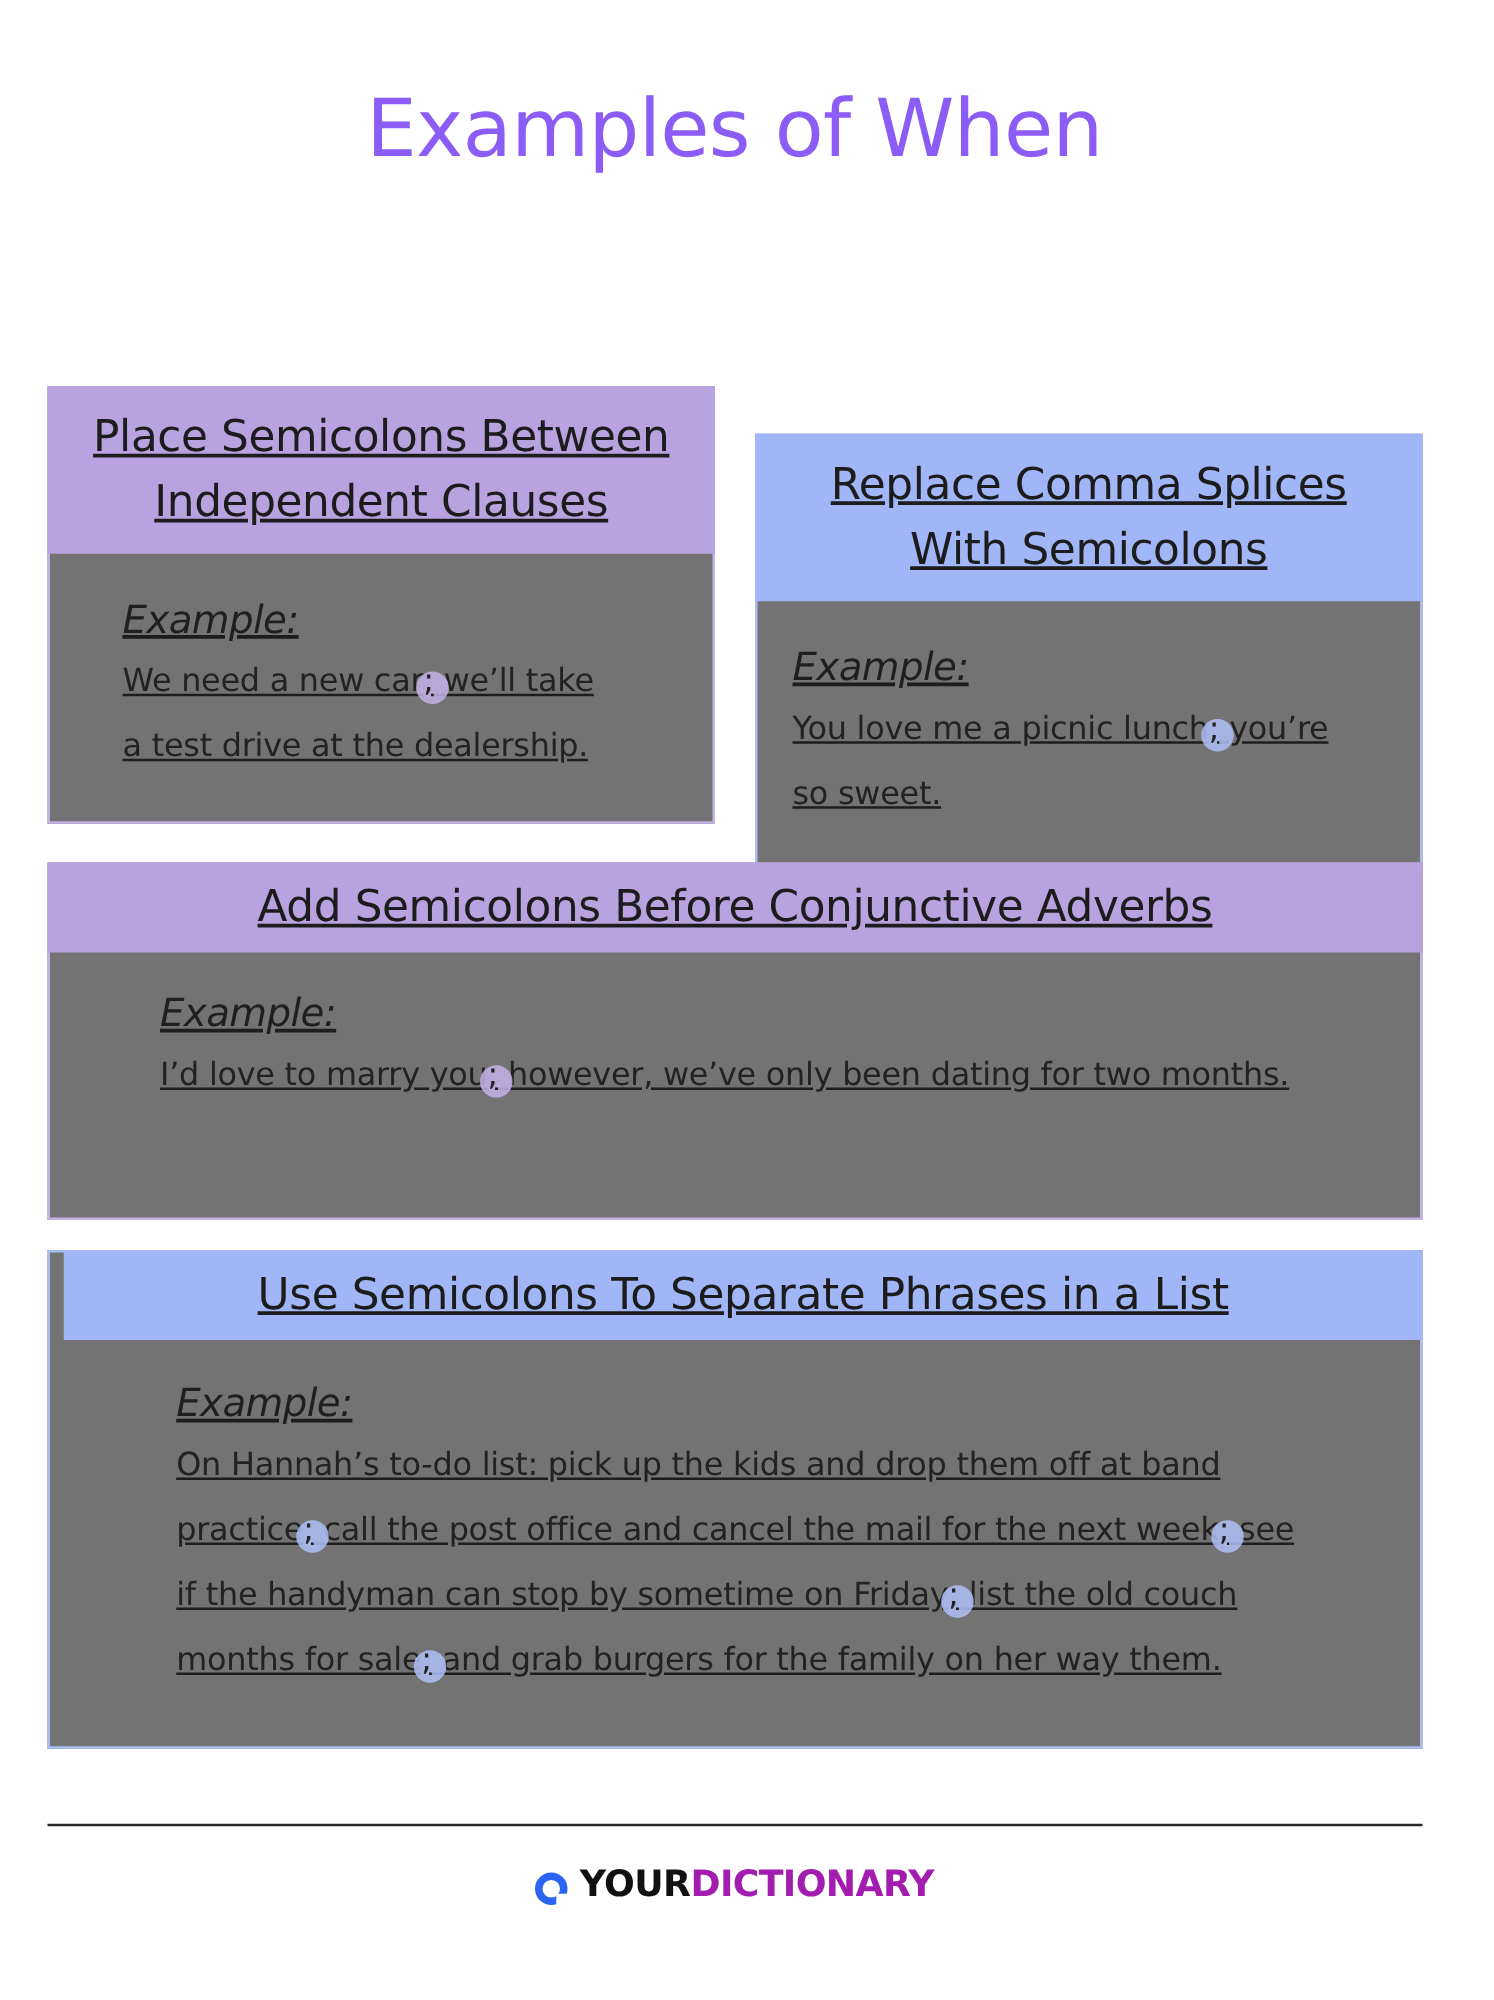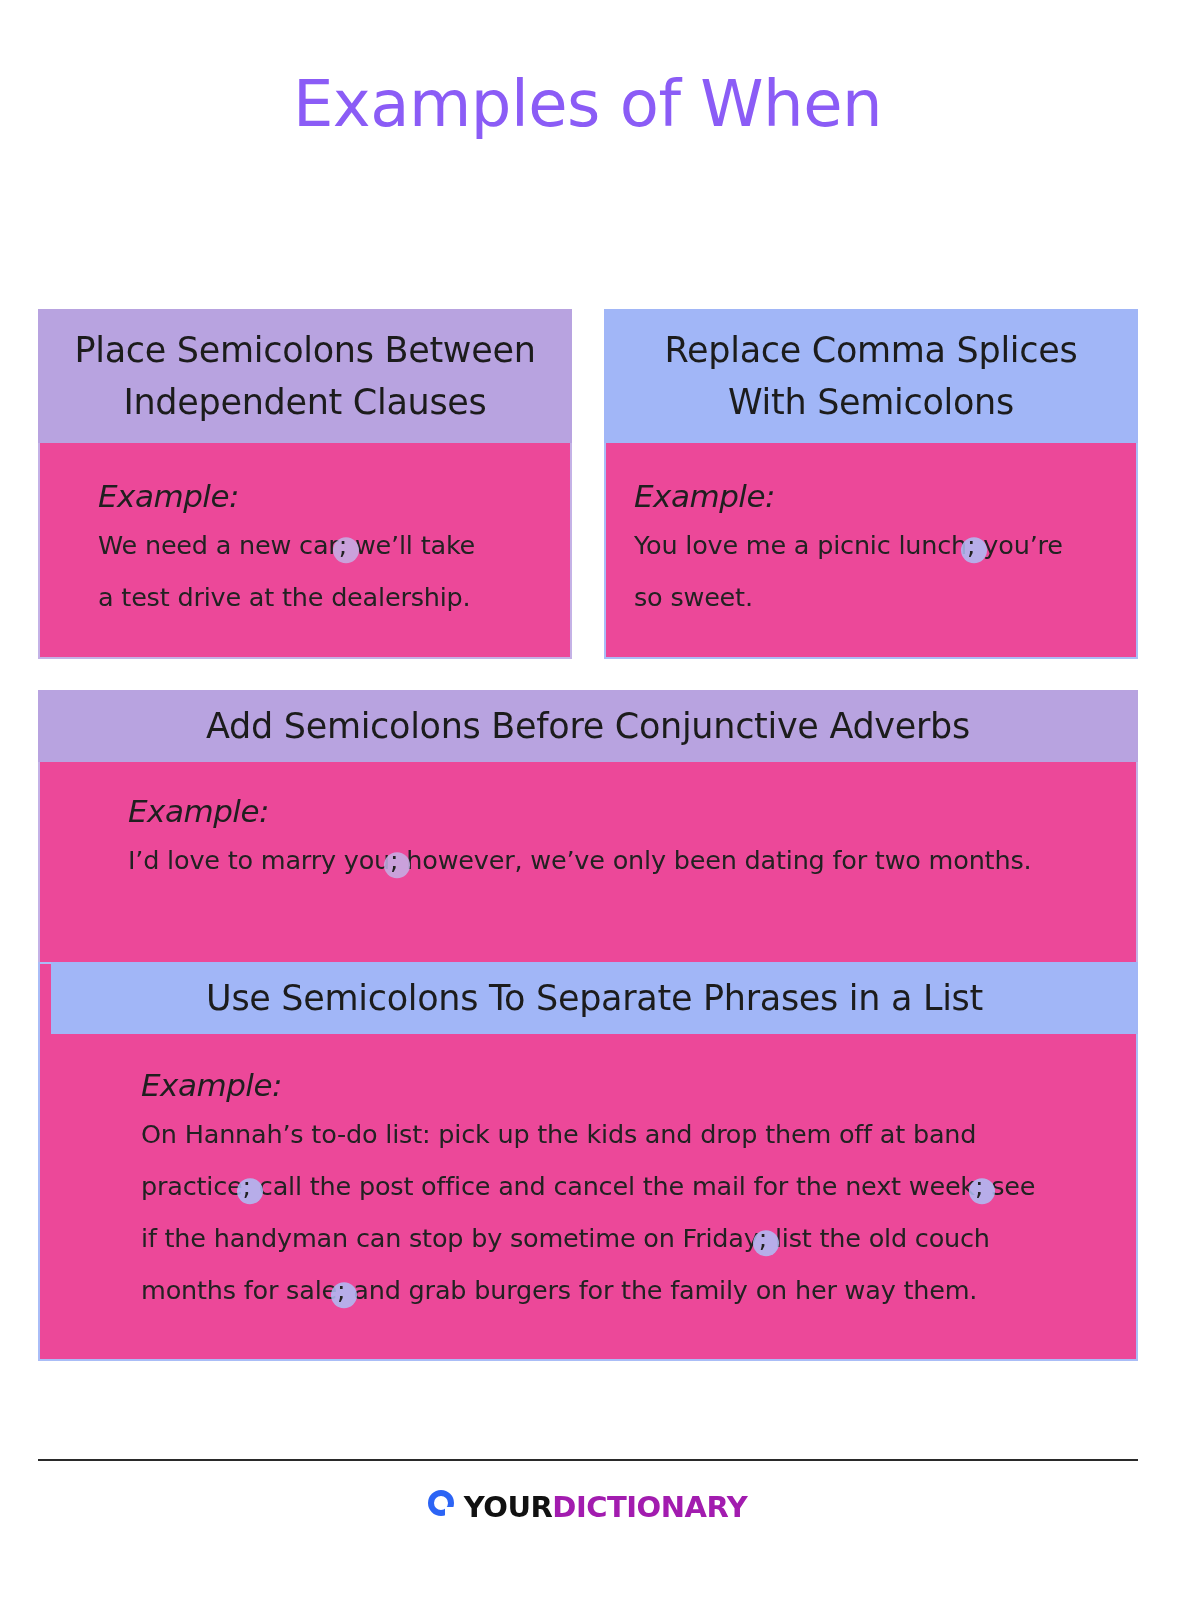--- a/index.html
+++ b/index.html
@@ -6,23 +6,23 @@
   body {
     width: 1195px; height: 1600px; background: #ffffff; position: relative;
     font-family: "DejaVu Sans", sans-serif; color: #1d1d1d; overflow: hidden;
   }
   .title {
     position: absolute; left: 0; top: 58px; width: 1175px; text-align: center;
     font-size: 64px; line-height: 92px; font-weight: 400; letter-spacing: -0.5px;
     color: #8b5cf6;
   }
   .title .line { display: block; }
-  .card { position: absolute; box-sizing: border-box; background: #ec4899; }
+  .card { position: absolute; box-sizing: border-box; background: #737373; text-decoration: underline; }
   .card.purple { border: 2px solid #c4b2e6; }
-  .card.blue { border: 2px solid #aabdf7; }
+  .card.blue { border: 2px solid #aabdf7; margin-top: 38px; }
   .card .head {
     display: flex; align-items: center; justify-content: center; text-align: center;
     font-size: 35px; line-height: 52px; color: #1c1c1c; letter-spacing: -0.3px;
     margin: -2px -2px 0 -2px;
   }
   .card.purple .head { background: #b8a3e0; }
   .card.blue .head { background: #a1b6f7; }
   .card .body { position: relative; }
   .ex-label { font-style: italic; font-size: 31px; color: #1f1f1f; letter-spacing: -0.5px; }
   .ex-text { font-size: 25.5px; line-height: 52px; color: #222; letter-spacing: -0.2px; }
@@ -44,21 +44,21 @@
   #card3 { left: 38px; top: 690px; width: 1100px; height: 286px; }
   #card3 .head { height: 72px; }
   #card3 .body { padding: 26px 0 0 88px; }
   #card4 { left: 38px; top: 962px; width: 1100px; height: 399px; padding-left: 13px; }
   #card4 .head { height: 72px; }
   #card4 .body { padding: 28px 0 0 88px; }
   .ex-label { display: block; height: 46px; line-height: 46px; }
 
   .footer-line { position: absolute; left: 38px; top: 1459px; width: 1100px; height: 2px; background: #2a2a2a; }
   .logo {
-    position: absolute; left: 0; top: 1490px; width: 1175px; display: flex; justify-content: center; align-items: flex-start;
+    position: absolute; left: 0; top: 1490px; width: 1175px; display: flex; justify-content: center; align-items: flex-end;
     font-family: "DejaVu Sans", sans-serif; font-weight: 700; font-size: 29px; letter-spacing: -0.5px;
   }
   .logo .ring { width: 26px; height: 26px; border-radius: 50%; border: 6px solid #2c64f5; box-sizing: border-box; margin-right: 10px; position: relative; }
   .logo .ring::after { content: ""; position: absolute; right: -6px; bottom: -6px; width: 9px; height: 9px; background: #fff; }
   .logo .your { color: #111; }
   .logo .dict { color: #a21caf; }
 </style>
 </head>
 <body>
 

